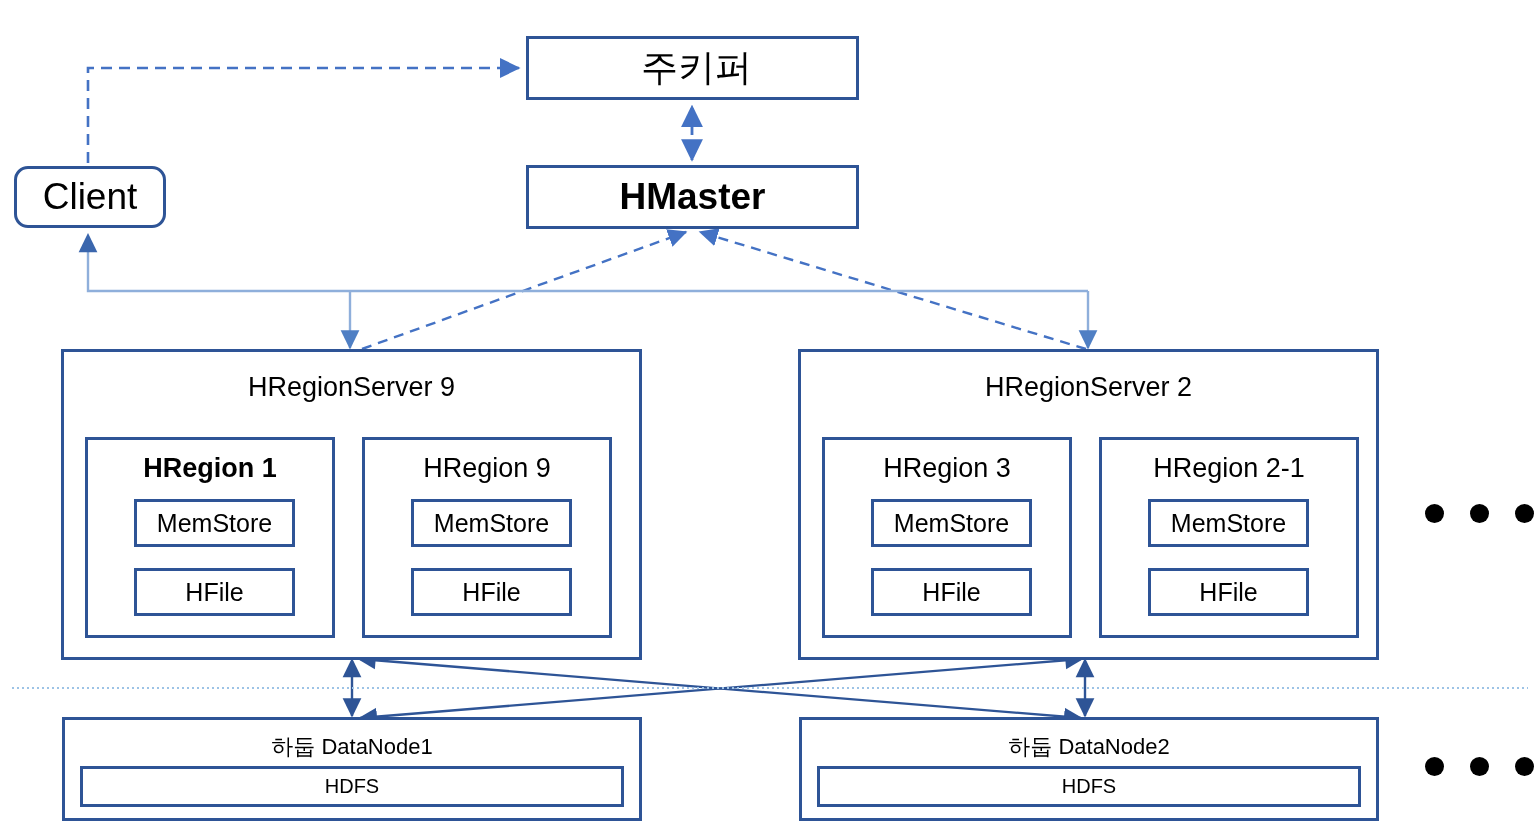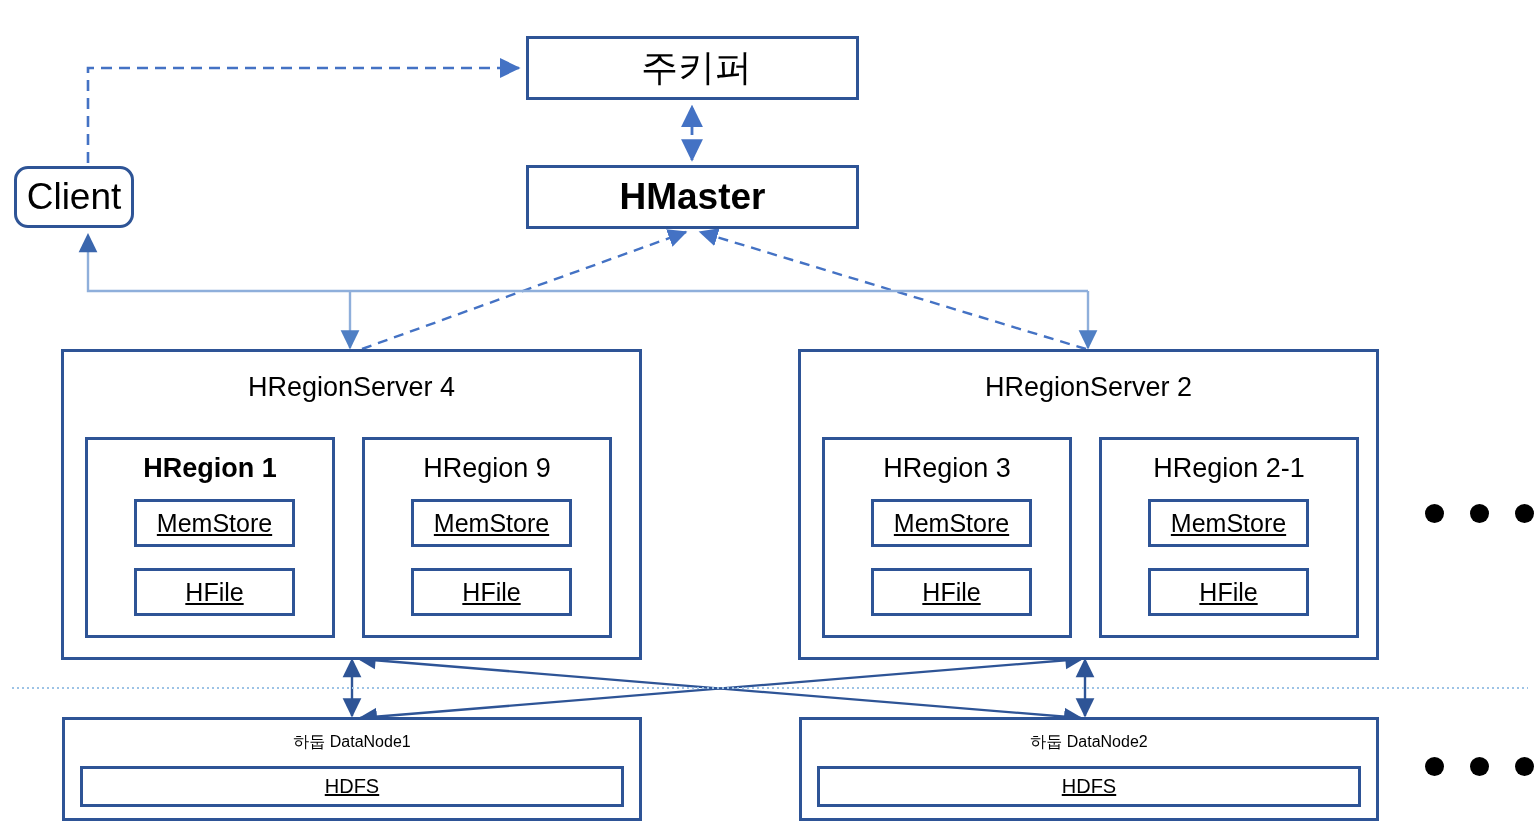--- a/index.html
+++ b/index.html
@@ -3,30 +3,30 @@
 <meta charset="utf-8">
 <style>
   html,body{margin:0;padding:0;background:#ffffff;}
   body{width:1540px;height:836px;position:relative;overflow:hidden;
        font-family:"Liberation Sans","DejaVu Sans",sans-serif;color:#000;}
   #stage{position:absolute;left:0;top:0;width:1540px;height:836px;}
   svg.wires{position:absolute;left:0;top:0;width:1540px;height:836px;pointer-events:none;}
   .node{position:absolute;box-sizing:border-box;background:#fff;
         border:3px solid #2e5496;display:flex;align-items:center;justify-content:center;}
   .node.rounded{border-radius:14px;border-width:3px;}
-  .node.inner{border-width:3px;text-decoration:underline;}
+  .node.inner{border-width:3px;}
   .label{display:block;width:100%;text-align:center;line-height:1.05;}
   .t-zk{font-size:37px;padding-left:8px;}
   .t-hmaster{font-size:37px;}
   .t-client{font-size:37px;}
   .grp{position:absolute;box-sizing:border-box;border:3px solid #2e5496;background:#fff;}
   .grp-title{position:absolute;width:100%;text-align:center;font-size:27px;}
   .region-title{position:absolute;width:100%;text-align:center;font-size:27px;}
   .t-cell{font-size:25px;}
-  .t-dn{font-size:16px;}
+  .t-dn{font-size:22px;}
   .t-hdfs{font-size:20px;}
   .dots{position:absolute;display:flex;gap:26px;align-items:center;}
   .dots i{display:block;width:19px;height:19px;border-radius:50%;background:#000;}
 </style>
 </head>
 <body>
 
 <div id="stage">
 
   <svg class="wires" viewBox="0 0 1540 836" xmlns="http://www.w3.org/2000/svg">
@@ -87,26 +87,26 @@
   </svg>
 
   <div class="node t-zk" style="left:526px;top:36px;width:333px;height:64px;">
     <span class="label">주키퍼</span>
   </div>
 
   <div class="node t-hmaster" style="left:526px;top:165px;width:333px;height:64px;font-weight:bold;">
     <span class="label">HMaster</span>
   </div>
 
-  <div class="node rounded t-client" style="left:14px;top:166px;width:120px;height:62px;">
+  <div class="node rounded t-client" style="left:14px;top:166px;width:152px;height:62px;">
     <span class="label">Client</span>
   </div>
 
   <div class="grp" style="left:61px;top:349px;width:581px;height:311px;">
-    <div class="grp-title" style="top:20px;">HRegionServer 4</div>
+    <div class="grp-title" style="top:20px;">HRegionServer 9</div>
   </div>
 
   <div class="grp" style="left:85px;top:437px;width:250px;height:201px;">
     <div class="region-title" style="top:13px;font-weight:bold;">HRegion 1</div>
   </div>
   <div class="node inner t-cell" style="left:134px;top:499px;width:161px;height:48px;">
     <span class="label">MemStore</span>
   </div>
   <div class="node inner t-cell" style="left:134px;top:568px;width:161px;height:48px;">
     <span class="label">HFile</span>

